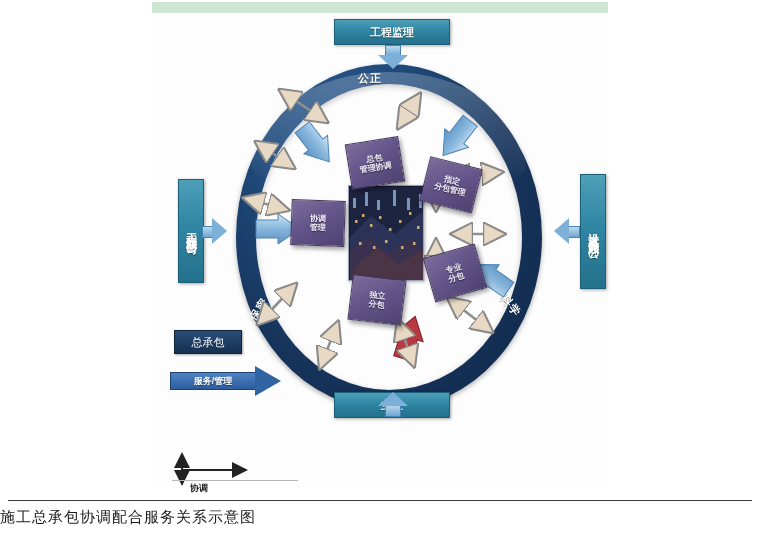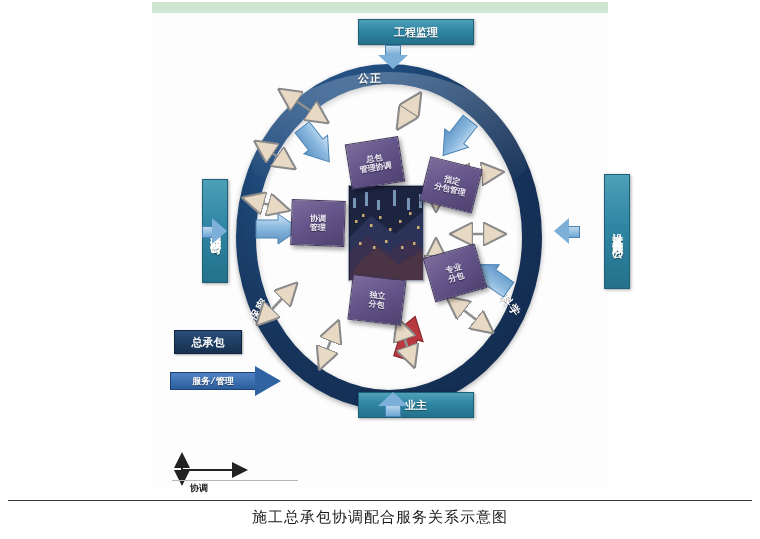--- a/index.html
+++ b/index.html
@@ -80,21 +80,20 @@
     border: 1px solid #1d5f77;
     color: #ffffff;
     font-size: 11px;
     font-weight: bold;
     display: flex;
     align-items: center;
     justify-content: center;
     text-align: center;
     box-shadow: 1px 1px 3px rgba(0,0,0,0.35);
     text-shadow: 0 1px 1px rgba(0,0,0,0.45);
-    margin-left: 24px;
   }
   #callout-top {
     left: 182px; top: 17px; width: 116px; height: 26px;
   }
   #callout-bottom {
     left: 182px; top: 390px; width: 116px; height: 26px;
   }
   .callout-vertical {
     writing-mode: vertical-rl;
     text-orientation: upright;
@@ -176,26 +175,26 @@
 
   
   #coord-layer { position: absolute; left:0; top:0; width:456px; height:486px; pointer-events:none; }
 
   
   #legend { position: absolute; left: 14px; top: 328px; width: 132px; height: 150px; }
   #legend-box {
     position: absolute; left: 8px; top: 0; width: 68px; height: 24px;
     background: linear-gradient(180deg, #2a4d78 0%, #16304f 100%);
     border: 1px solid #10233b;
-    color: #ffffff; font-size: 11px; font-weight: bold;
+    color: #ffffff; font-size: 11px; font-weight: normal;
     display: flex; align-items: center; justify-content: center;
     box-shadow: 1px 1px 2px rgba(0,0,0,0.35);
   }
   .legend-arrow {
-    position: absolute; width: 118px; height: 30px; font-family: Liberation Mono, monospace;
+    position: absolute; width: 118px; height: 30px;
   }
   .legend-arrow .la-body {
     position: absolute; left: 0; top: 6px; width: 86px; height: 18px;
     border: 1px solid #123;
     display: flex; align-items: center; justify-content: center;
     color: #ffffff; font-size: 9px; font-weight: bold;
     text-shadow: 0 1px 1px rgba(0,0,0,0.5);
   }
   .legend-arrow .la-head {
     position: absolute; left: 85px; top: 0; width: 0; height: 0;
@@ -218,21 +217,20 @@
     border-top: 1px solid #b8b8b8;
   }
 
   
   #caption-rule {
     position: absolute; left: 8px; top: 500px; width: 744px;
     border-top: 1px solid #3a3a3a;
   }
   #caption {
     position: absolute; left: 0; top: 508px; width: 760px;
-    text-align: center;
     font-family: "Liberation Serif", "DejaVu Serif", serif;
     font-size: 15px;
     color: #1a1a1a;
     letter-spacing: 1px;
   }
 </style>
 </head>
 <body>
 
 <div id="page">

